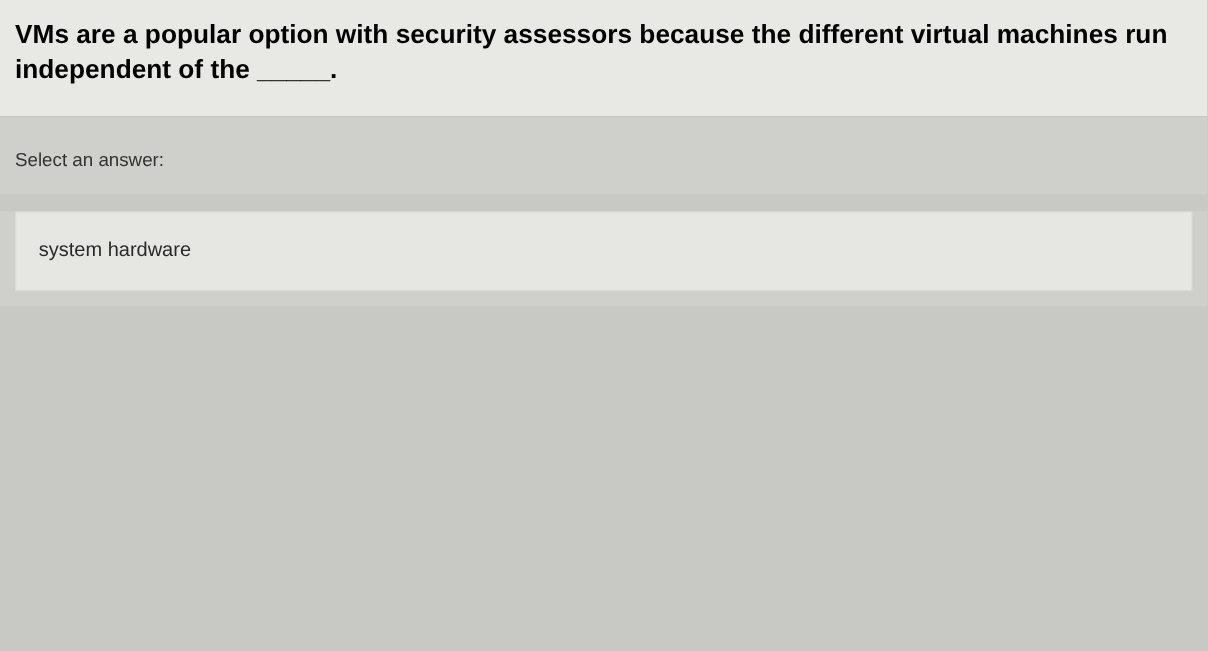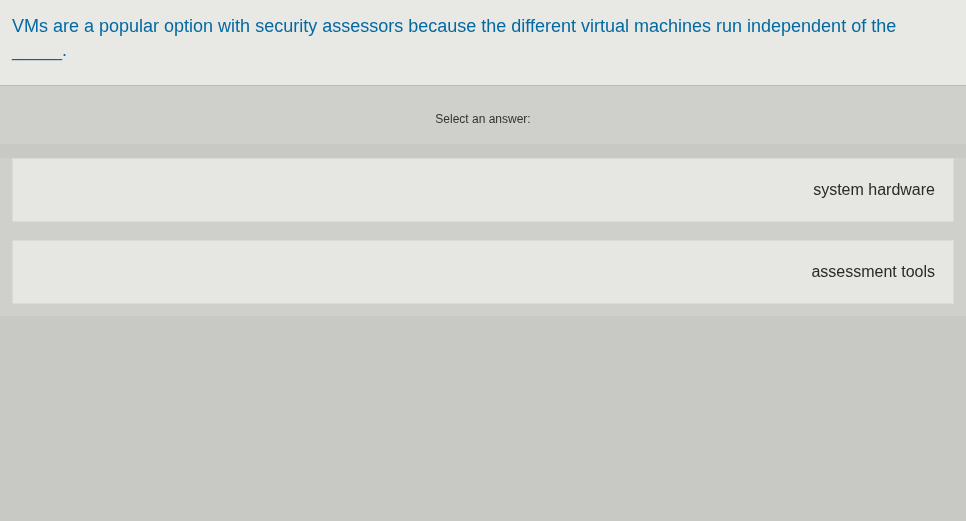--- a/index.html
+++ b/index.html
@@ -14,46 +14,44 @@
       font-family: -apple-system, BlinkMacSystemFont, "Segoe UI", Arial, sans-serif;
       color: #2a2a2a;
       overflow: hidden;
     }
     .question-section {
       padding: 14px 12px 22px 12px;
       background: #e8e8e5;
       border-bottom: 1px solid #bbb;
     }
     .question-text {
-      font-size: 18px;
-      font-weight: 400;
+      font-size: 21px;
+      font-weight: 700;
       line-height: 1.35;
-      color: #0369a1;
+      color: #000000;
     }
     .prompt-section {
       padding: 26px 12px 18px 12px;
       background: #cfcfcc;
     }
     .prompt-label {
-      font-size: 12px;
+      font-size: 15px;
       font-weight: 500;
       color: #333;
-      text-align: center;
     }
     .answers-section {
       padding: 0 12px 12px 12px;
       background: #cfcfcc;
     }
     .answer-option {
       background: #e6e6e3;
       padding: 22px 18px;
       margin-top: 18px;
       cursor: pointer;
       border: 1px solid rgba(0,0,0,0.05);
-      text-align: right;
     }
     .answer-option:first-child {
       margin-top: 14px;
     }
     .answer-label {
       font-size: 16px;
       font-weight: 400;
       color: #2a2a2a;
     }
   </style>
@@ -65,16 +63,13 @@
 </div>
 
 <div class="prompt-section">
   <div class="prompt-label">Select an answer:</div>
 </div>
 
 <div class="answers-section">
   <div class="answer-option">
     <span class="answer-label">system hardware</span>
   </div>
-  <div class="answer-option">
-    <span class="answer-label">assessment tools</span>
-  </div>
 </div>
 
 </body></html>

